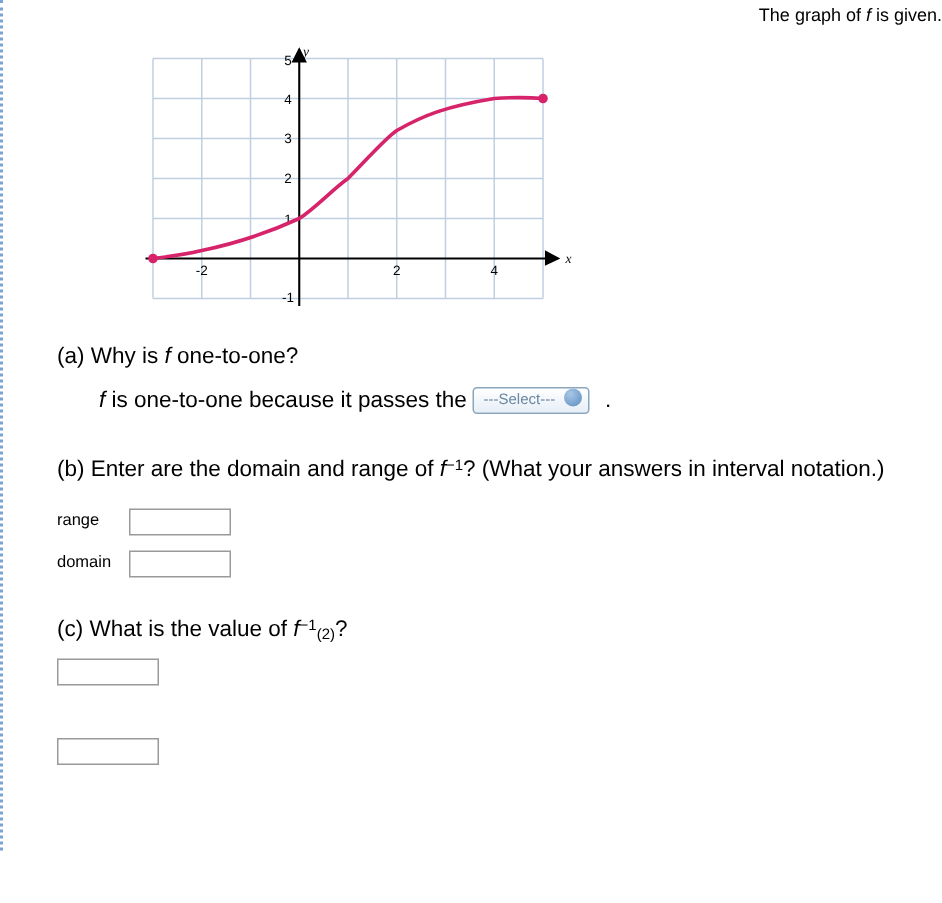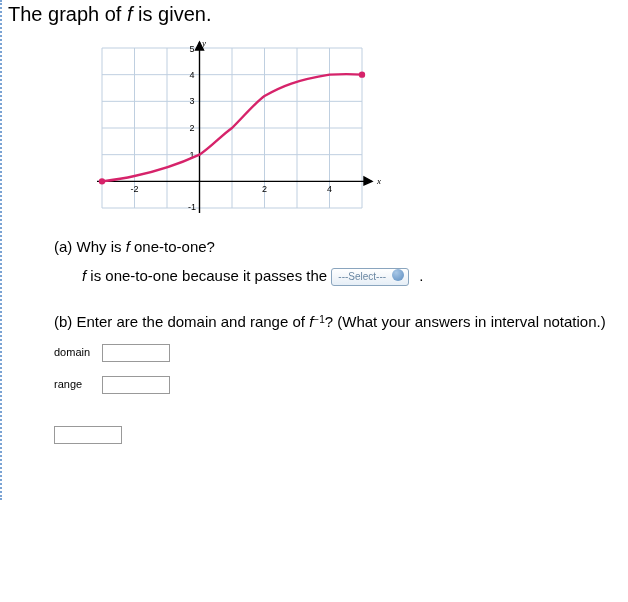--- a/index.html
+++ b/index.html
@@ -8,32 +8,33 @@
     font-family: Arial, Helvetica, sans-serif;
     background: #fff;
     width: 628px;
   }
   .container {
     border-left: 2px dotted #7aa3d4;
     padding: 0 0 30px 0;
     position: relative;
   }
   .title {
-    font-size: 20px;
+    font-size: 12px;
     color: #000;
     padding: 3px 0 8px 6px;
+    text-align: right;
   }
   .title .fvar { font-style: italic; }
   .graph-area {
     margin: 4px 0 18px 80px;
     width: 300px;
     height: 180px;
   }
   .qblock {
-    margin: 0 0 24px 52px;
+    margin: 0 0 24px 36px;
     font-size: 15px;
     color: #000;
     line-height: 1.5;
   }
   .qblock .fvar { font-style: italic; }
   .sub { font-size: 10px; vertical-align: -2px; }
   .sup { font-size: 10px; vertical-align: 4px; }
   .answer-row {
     display: flex;
     align-items: center;
@@ -164,28 +165,34 @@
         <span class="select-arrow"></span>
       </span>
       <span style="margin-left:6px;">.</span>
     </div>
   </div>
 
   <div class="qblock">
     <div>
       <span>(b) Enter are the domain and range of </span><span class="fvar">f</span><span class="sup">−1</span><span>? (What your answers in interval notation.)</span>
     </div>
+    <div class="answer-row" style="margin-top:14px;">
+      <span class="small-label">range</span>
+      <input class="textfield" value="" style="">
+    </div>
     <div class="answer-row">
       <span class="small-label">domain</span>
       <input class="textfield" value="" style="">
     </div>
-    <div class="answer-row" style="margin-top:14px;">
-      <span class="small-label">range</span>
-      <input class="textfield" value="" style="">
-    </div>
   </div>
 
+  <div class="qblock">
+    <div>
+      <span>(c) What is the value of </span><span class="fvar">f</span><span class="sup">−1</span><span class="sub">(2)</span><span>?</span>
+    </div>
+    <input class="textfield-lone" value="" style="">
+  </div>
 
   <div class="qblock">
     <input class="textfield-lone" value="" style="">
   </div>
 
 </div>
 
 </body></html>

